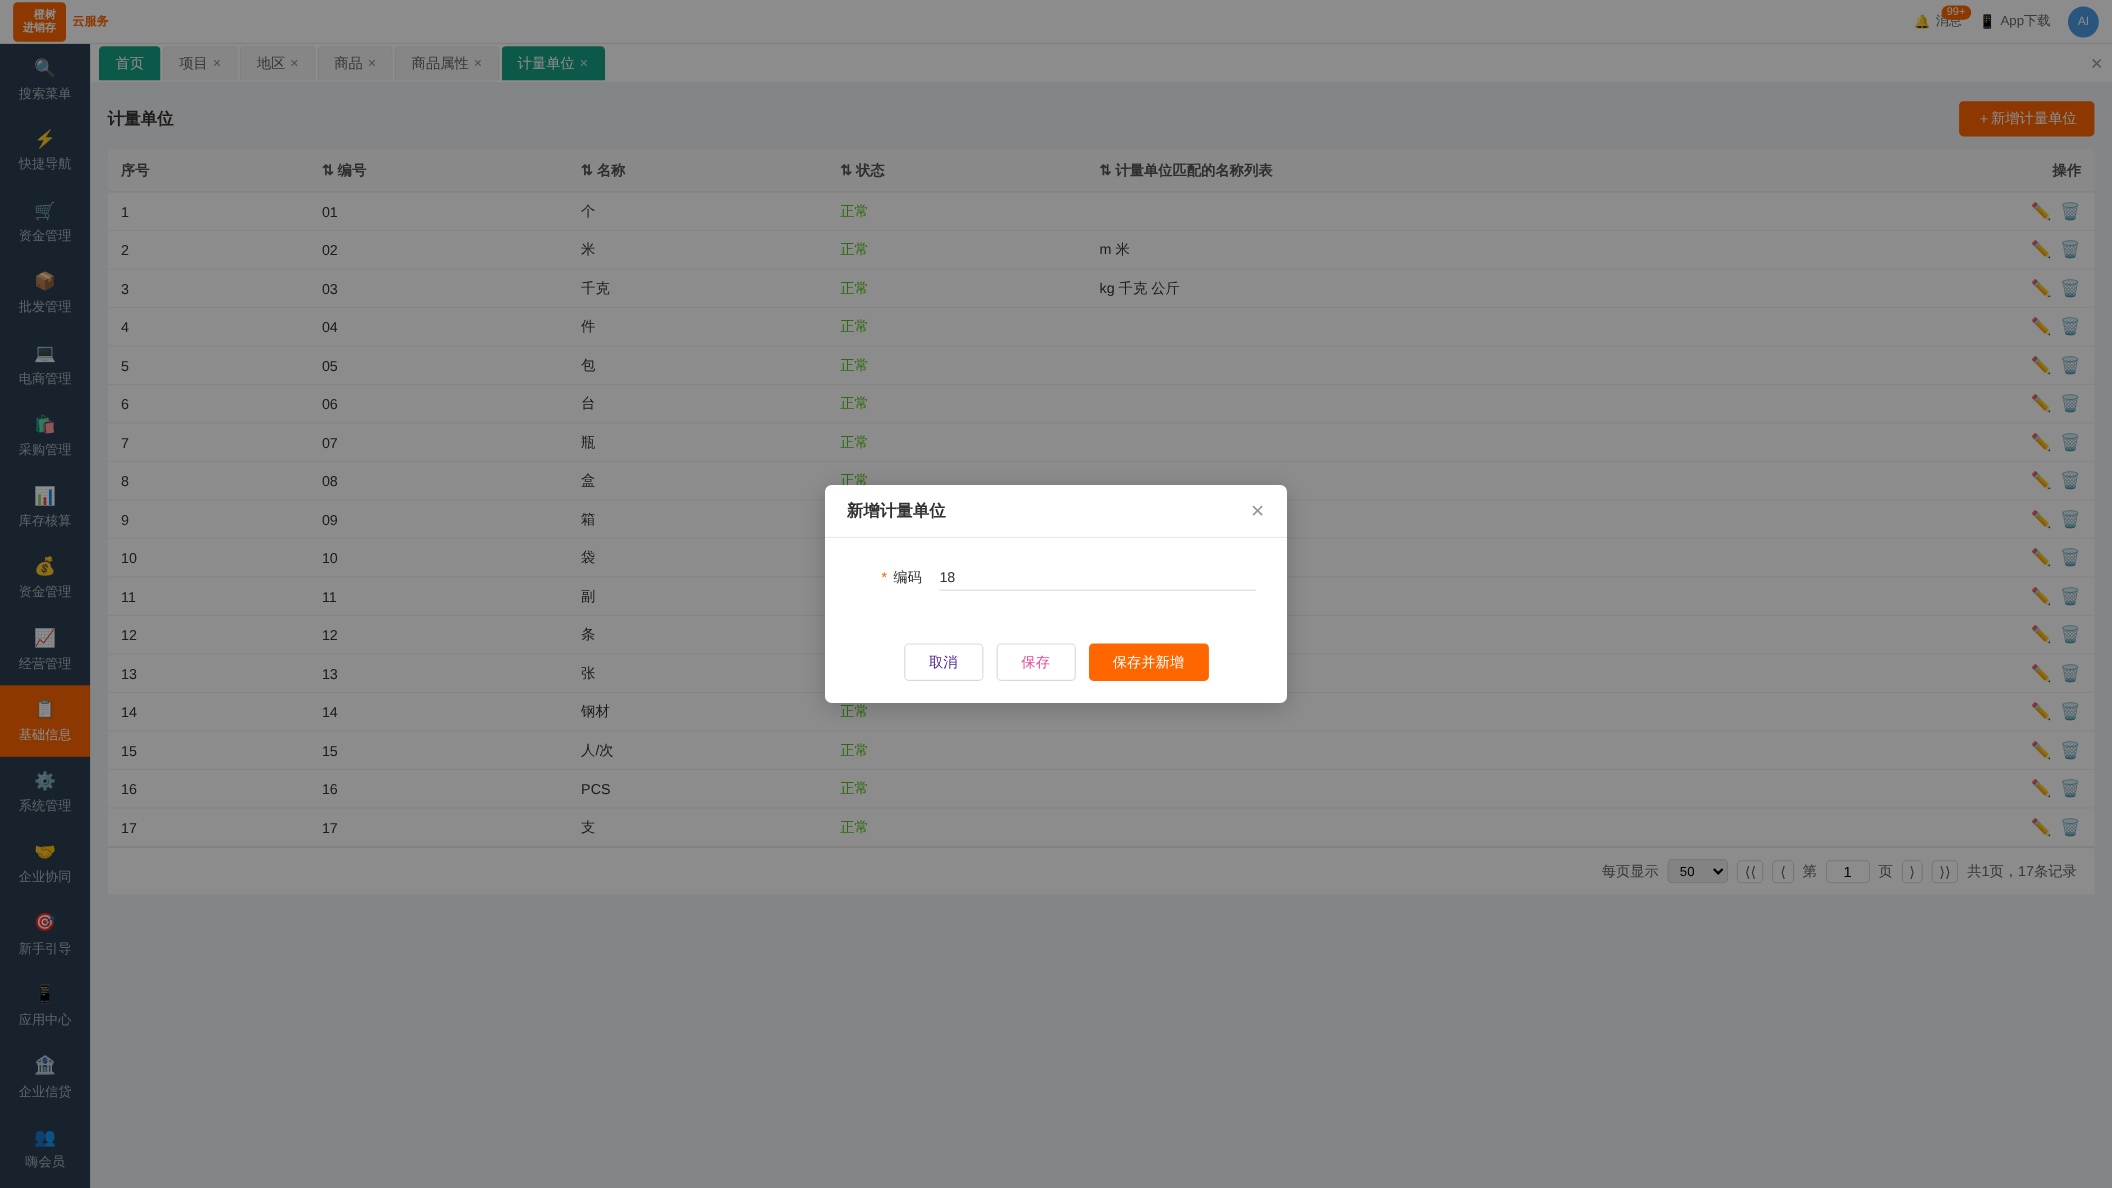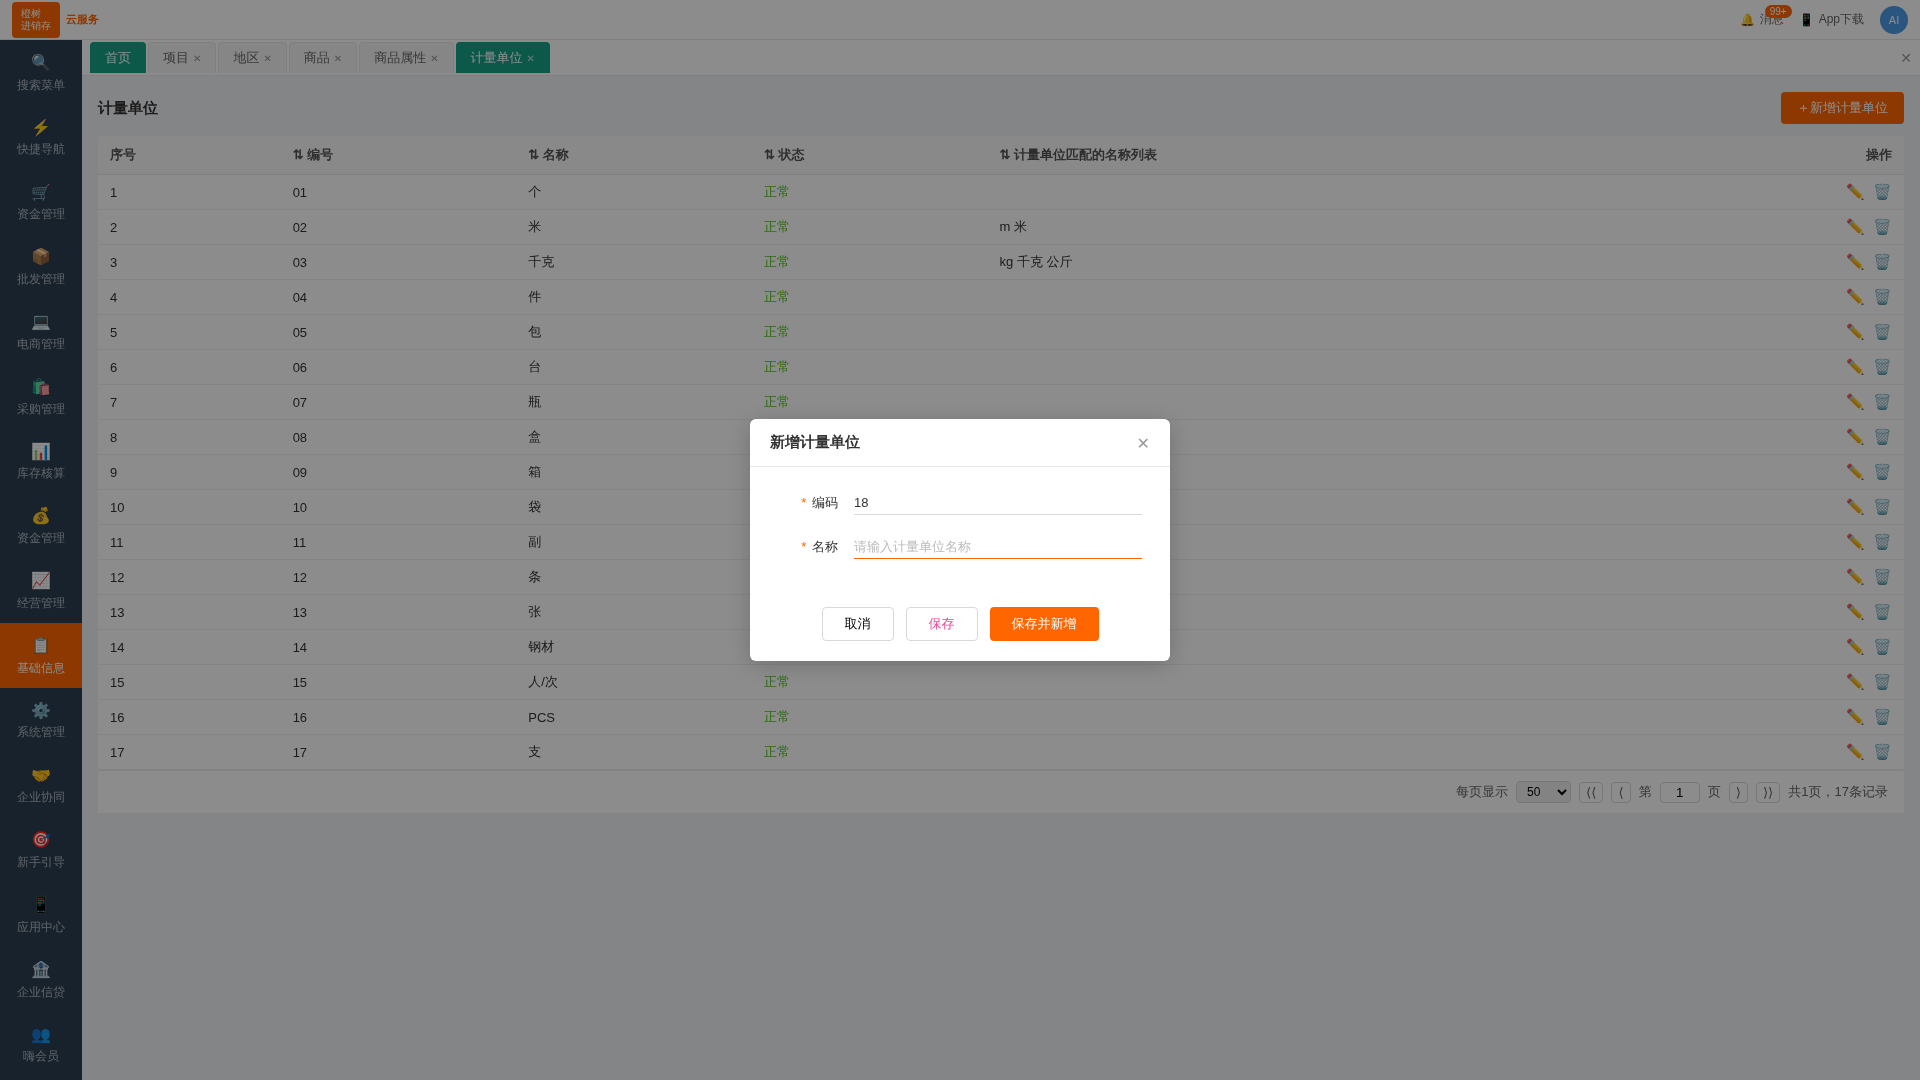--- a/index.html
+++ b/index.html
@@ -3,21 +3,21 @@
   <meta charset="utf-8">
   <style>
     * { box-sizing: border-box; margin: 0; padding: 0; }
     body { font-family: "Microsoft YaHei", "PingFang SC", sans-serif; font-size: 13px; background: #f0f2f5; color: #333; overflow: hidden; }
 
     
     .topbar { height: 40px; background: #fff; display: flex; align-items: center; justify-content: space-between; padding: 0 12px; border-bottom: 1px solid #e8e8e8; }
     .topbar-left { display: flex; align-items: center; gap: 8px; }
     .logo-area { display: flex; align-items: center; gap: 6px; }
     .logo-box { width: 48px; height: 36px; background: #f60; border-radius: 4px; display: flex; align-items: center; justify-content: center; }
-    .logo-text { color: #fff; font-size: 10px; font-weight: normal; line-height: 1.2; text-align: left; }
+    .logo-text { color: #fff; font-size: 10px; font-weight: bold; line-height: 1.2; text-align: right; }
     .logo-sub { color: #f60; font-size: 11px; font-weight: bold; }
     .topbar-right { display: flex; align-items: center; gap: 16px; }
     .notif-btn { display: flex; align-items: center; gap: 4px; color: #666; font-size: 12px; position: relative; cursor: pointer; }
     .badge { background: #f60; color: #fff; border-radius: 10px; padding: 1px 5px; font-size: 10px; position: absolute; top: -6px; right: -8px; }
     .app-download { display: flex; align-items: center; gap: 4px; color: #666; font-size: 12px; cursor: pointer; }
     .avatar-area { display: flex; align-items: center; gap: 6px; cursor: pointer; }
     .avatar { width: 28px; height: 28px; background: #4c9be8; border-radius: 50%; display: flex; align-items: center; justify-content: center; color: #fff; font-size: 11px; }
 
     
     .layout { display: flex; height: calc(100vh - 40px); }
@@ -71,21 +71,21 @@
     .modal-title { font-size: 15px; font-weight: 600; color: #333; }
     .modal-close { cursor: pointer; color: #999; font-size: 16px; line-height: 1; }
     .modal-body { padding: 24px 28px 16px; }
     .form-item { display: flex; align-items: center; margin-bottom: 20px; }
     .form-label { width: 60px; text-align: right; color: #333; font-size: 13px; margin-right: 16px; flex-shrink: 0; }
     .required-star { color: #f60; margin-right: 2px; }
     .form-input { flex: 1; border: none; border-bottom: 1px solid #d9d9d9; padding: 4px 0; font-size: 13px; outline: none; color: #333; }
     .form-input.highlighted { border-bottom-color: #f60; }
     .form-input::placeholder { color: #bbb; }
     .modal-footer { display: flex; justify-content: center; gap: 12px; padding: 12px 20px 20px; }
-    .btn-cancel { border: 1px solid #d9d9d9; background: #fff; color: #000000; padding: 7px 22px; border-radius: 4px; cursor: pointer; font-size: 13px; }
+    .btn-cancel { border: 1px solid #d9d9d9; background: #fff; color: #4c1d95; padding: 7px 22px; border-radius: 4px; cursor: pointer; font-size: 13px; }
     .btn-save { border: 1px solid #d9d9d9; background: #fff; color: #ec4899; padding: 7px 22px; border-radius: 4px; cursor: pointer; font-size: 13px; }
     .btn-save-new { background: #f60; color: #fff; border: none; padding: 7px 22px; border-radius: 4px; cursor: pointer; font-size: 13px; }
 
     .tabbar-container { position: relative; }
     .tab-close-all { position: absolute; right: 8px; top: 50%; transform: translateY(-50%); cursor: pointer; color: #999; font-size: 14px; }
   </style>
 </head>
 <body>
 
 <div class="topbar">
@@ -484,27 +484,20 @@
       <span class="modal-close">✕</span>
     </div>
     <div class="modal-body">
       <div class="form-item">
         <span class="form-label">
           <span class="required-star">*</span>
           <span>编码</span>
         </span>
         <input type="text" class="form-input" value="18" style="">
       </div>
-      <div class="form-item">
-        <span class="form-label">
-          <span class="required-star">*</span>
-          <span>名称</span>
-        </span>
-        <input type="text" class="form-input highlighted" placeholder="请输入计量单位名称" style="">
-      </div>
     </div>
     <div class="modal-footer">
       <button class="btn-cancel">取消</button>
       <button class="btn-save">保存</button>
       <button class="btn-save-new">保存并新增</button>
     </div>
   </div>
 </div>
 
 </body></html>

